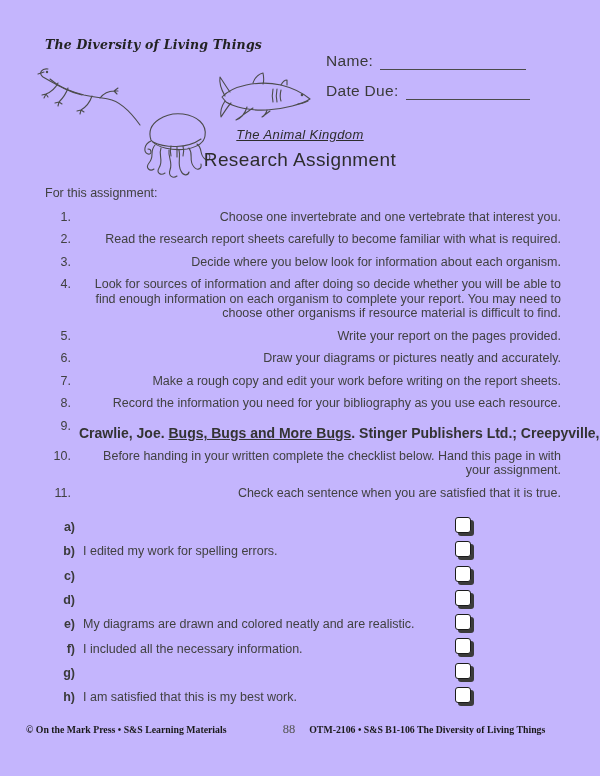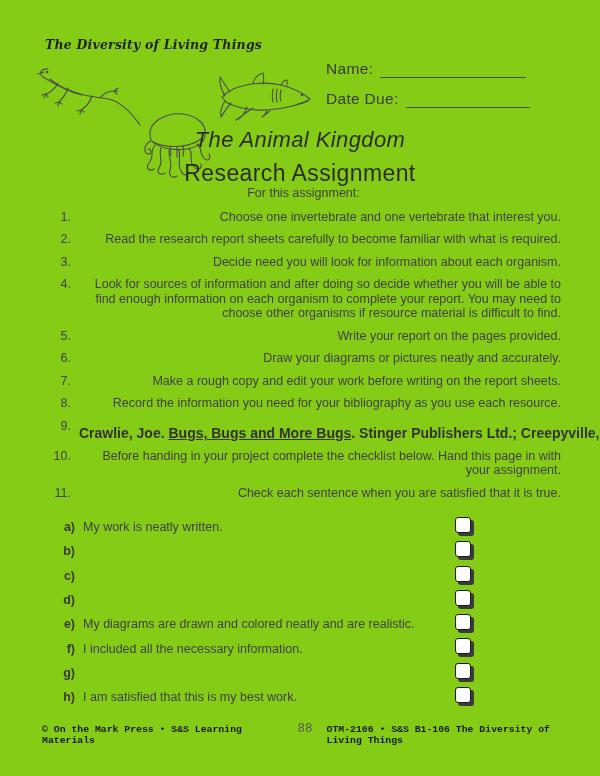--- a/index.html
+++ b/index.html
@@ -1,56 +1,56 @@
 <!DOCTYPE html>
 <html><head>
 <meta charset="utf-8">
 <style>
   html,body { margin:0; padding:0; background:#e8e8e8; }
   .page {
     position:relative;
     width:600px; height:776px;
     margin:0 auto;
-    background:#84cc16;
+    background:#c4b5fd;
     font-family:"Liberation Sans", sans-serif;
     color:#414141;
     overflow:hidden;
   }
   
   .series-title {
     position:absolute; left:45px; top:37px;
     font-family:"DejaVu Serif", serif;
     font-weight:bold; font-style:italic;
     font-size:12.5px; color:#232323;
     letter-spacing:0.2px;
   }
   .illustration { position:absolute; }
   .illustration svg { display:block; }
   .lizard-pos   { left:36px;  top:63px;  }
   .jellyfish-pos{ left:143px; top:108px; }
   .shark-pos    { left:217px; top:70px;  }
 
-  .name-block { position:absolute; left:326px; top:60px; width:240px; }
+  .name-block { position:absolute; left:326px; top:52px; width:240px; }
   .field-row { display:flex; align-items:flex-end; margin-bottom:12px; }
   .field-label { font-size:15.5px; color:#3a3a3a; letter-spacing:0.3px; white-space:nowrap; }
   .write-line {
     display:inline-block; height:17px;
     border-bottom:1.4px solid #4a4a4a;
     margin-left:7px;
   }
   .name-line { width:146px; }
   .date-line { width:124px; }
 
   .title-block { position:absolute; left:0; width:600px; top:127px; text-align:center; }
-  .title-line1 { font-size:22px; font-style:italic; color:#2d2d2d; letter-spacing:0.4px; }
-  .title-line2 { font-size:23px; color:#2d2d2d; letter-spacing:0.4px; margin-top:7px; }
+  .title-line1 { font-size:13px; font-style:italic; color:#2d2d2d; letter-spacing:0.4px;text-decoration:underline; }
+  .title-line2 { font-size:19px; color:#2d2d2d; letter-spacing:0.4px; margin-top:7px; }
 
   
   .content { position:absolute; left:45px; top:186px; width:517px; }
-  .intro { font-size:12.5px; line-height:14.5px; margin:0 0 9px 0;text-align:center; }
+  .intro { font-size:12.5px; line-height:14.5px; margin:0 0 9px 0; }
   .instructions { margin:0; padding:0; list-style:none; }
   .instruction { display:flex; margin:0 0 8px 0; }
   .inst-num {
     flex:none; width:26px; text-align:right; margin-right:8px;
     font-size:12.5px; line-height:14.5px;
   }
   .inst-text { font-size:12.5px; line-height:14.5px; width:482px;text-align:right; }
   .bib-line {
     margin-top:7.5px;
     font-weight:bold; font-size:14px; color:#333333;
@@ -71,23 +71,23 @@
     width:14px; height:14px;
     background:#ffffff;
     border:1.7px solid #1c1c1c;
     border-radius:3px;
     box-shadow:3px 3px 0 #3b3b3b;
     cursor:pointer;
   }
 
   
   .footer {
-    position:absolute; left:42px; top:722px; width:526px;
+    position:absolute; left:26px; top:722px; width:526px;
     display:flex; align-items:baseline;
-    font-family:Liberation Mono, monospace;
+    font-family:Liberation Serif, serif;
   }
   .footer-left  { flex:1; text-align:left;  font-weight:bold; font-size:9.8px; color:#1a1a1a; }
   .footer-page  { flex:none; font-size:12.5px; color:#555555; padding:0 14px; }
   .footer-right { flex:1; text-align:left; font-weight:bold; font-size:9.8px; color:#1a1a1a; }
 
   .sketch { stroke:#4c4c4c; stroke-width:1.1; fill:none; stroke-linecap:round; stroke-linejoin:round; }
 </style>
 </head>
 <body>
 
@@ -166,21 +166,21 @@
       <li class="instruction">
         <span class="inst-num">1.</span>
         <span class="inst-text">Choose one invertebrate and one vertebrate that interest you.</span>
       </li>
       <li class="instruction">
         <span class="inst-num">2.</span>
         <span class="inst-text">Read the research report sheets carefully to become familiar with what is required.</span>
       </li>
       <li class="instruction">
         <span class="inst-num">3.</span>
-        <span class="inst-text">Decide need you will look for information about each organism.</span>
+        <span class="inst-text">Decide where you below look for information about each organism.</span>
       </li>
       <li class="instruction">
         <span class="inst-num">4.</span>
         <span class="inst-text">Look for sources of information and after doing so decide whether you will be able to find enough information on each organism to complete your report. You may need to choose other organisms if resource material is difficult to find.</span>
       </li>
       <li class="instruction">
         <span class="inst-num">5.</span>
         <span class="inst-text">Write your report on the pages provided.</span>
       </li>
       <li class="instruction">
@@ -198,37 +198,37 @@
       <li class="instruction">
         <span class="inst-num">9.</span>
         <span class="inst-text">
           <span class="bib-line" style="display:block;">
             <span>Crawlie, Joe. </span><span class="bib-underline">Bugs, Bugs and More Bugs</span><span>. Stinger Publishers Ltd.; Creepyville, ©1999.</span>
           </span>
         </span>
       </li>
       <li class="instruction">
         <span class="inst-num">10.</span>
-        <span class="inst-text">Before handing in your project complete the checklist below. Hand this page in with your assignment.</span>
+        <span class="inst-text">Before handing in your written complete the checklist below. Hand this page in with your assignment.</span>
       </li>
       <li class="instruction">
         <span class="inst-num">11.</span>
         <span class="inst-text">Check each sentence when you are satisfied that it is true.</span>
       </li>
     </ol>
   </div>
 
   <div class="checklist">
     <div class="check-row">
       <span class="check-letter">a)</span>
-      <span class="check-text">My work is neatly written.</span>
       <span class="checkbox"></span>
     </div>
     <div class="check-row">
       <span class="check-letter">b)</span>
+      <span class="check-text">I edited my work for spelling errors.</span>
       <span class="checkbox"></span>
     </div>
     <div class="check-row">
       <span class="check-letter">c)</span>
       <span class="checkbox"></span>
     </div>
     <div class="check-row">
       <span class="check-letter">d)</span>
       <span class="checkbox"></span>
     </div>

